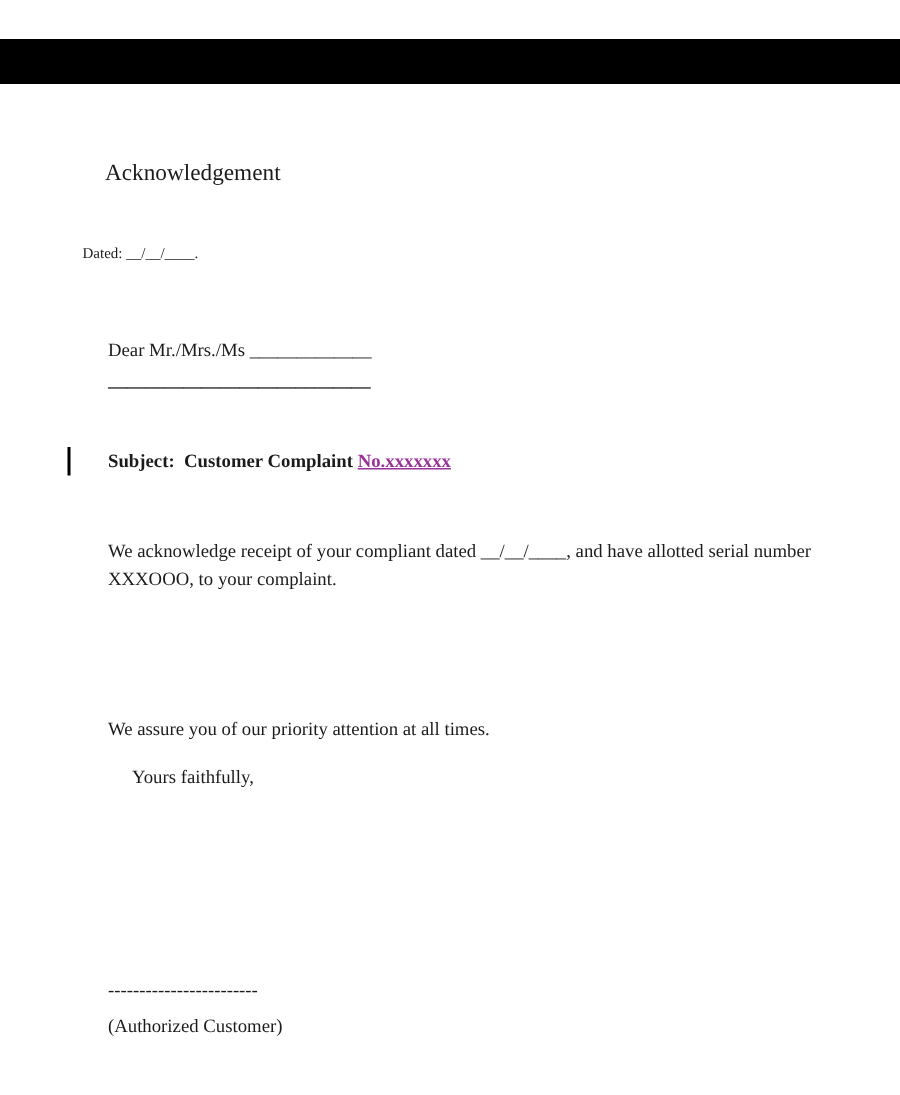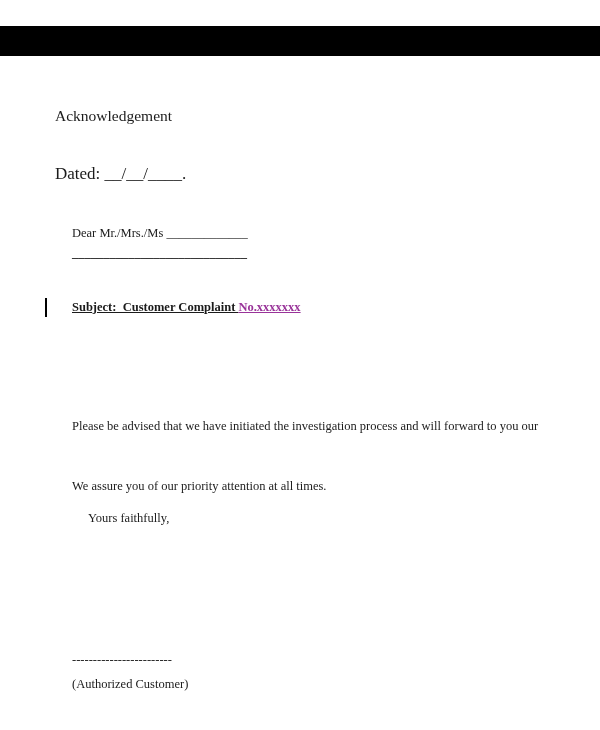--- a/index.html
+++ b/index.html
@@ -9,44 +9,44 @@
     background: #ffffff;
     font-family: "Liberation Serif", serif;
     color: #1b1b1b;
     overflow: hidden;
   }
   .top-bar {
     position: absolute; left: 0; top: 26px;
     width: 600px; height: 30px; background: #000000;
   }
   .title {
-    position: absolute; left: 55px; top: 107px;
+    position: absolute; left: 70px; top: 107px;
     font-size: 15.5px; font-weight: normal;
   }
   .dated {
     position: absolute; left: 55px; top: 164px;
-    font-size: 17px; white-space: pre;
+    font-size: 10px; white-space: pre;
   }
   .salutation {
     position: absolute; left: 72px; top: 226px;
     font-size: 12.5px; font-weight: normal; white-space: pre;
   }
   .salutation2 {
     position: absolute; left: 72px; top: 246px;
     font-size: 12.5px; font-weight: bold; white-space: pre; text-align: right;
   }
   .change-bar {
     position: absolute; left: 45px; top: 298px;
     width: 2px; height: 19px; background: #000000;
   }
   .subject {
     position: absolute; left: 72px; top: 300px;
     font-size: 12.5px; font-weight: bold; white-space: pre;
   }
-  .subject-label { text-decoration: underline; }
+  .subject-label { }
   .subject-number {
     color: var(--accent, #993399);
     text-decoration: underline;
     cursor: pointer;
   }
   .para {
     position: absolute; left: 72px;
     font-size: 12.5px; line-height: 19px;
   }
   .para .line { white-space: pre; }
@@ -77,24 +77,25 @@
 
   <div class="salutation"><span>Dear Mr./Mrs./Ms </span><span>_____________</span></div>
 
   <div class="salutation2">____________________________</div>
 
   <div class="change-bar"></div>
 
   <div class="subject"><span class="subject-label">Subject:  Customer Complaint </span><a class="subject-number" href="#">No.xxxxxxx</a></div>
 
   <div class="para p1">
+    <div class="line">We acknowledge receipt of your compliant dated __/__/____, and have allotted serial number</div>
+    <div class="line">XXXOOO, to your complaint.</div>
   </div>
 
   <div class="para p2">
-    <div class="line">Please be advised that we have initiated the investigation process and will forward to you our</div>
   </div>
 
   <div class="para p3">
     <div class="line">We assure you of our priority attention at all times.</div>
   </div>
 
   <div class="closing">Yours faithfully,</div>
 
   <div class="sig-rule">------------------------</div>
 

